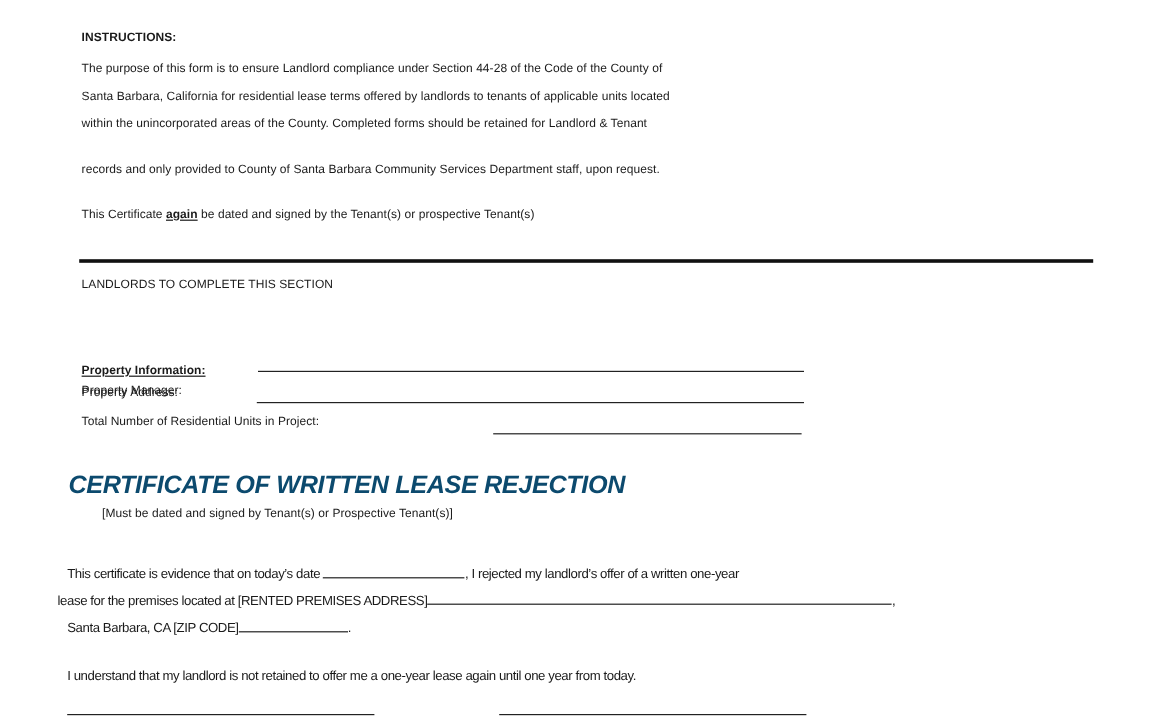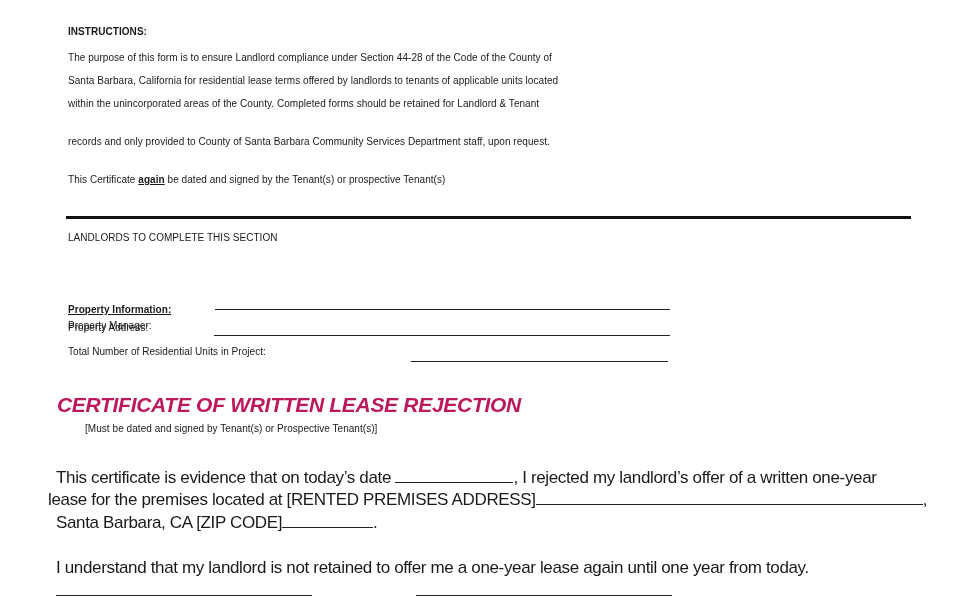--- a/index.html
+++ b/index.html
@@ -4,22 +4,22 @@
 <style>
   html, body { margin:0; padding:0; background:#ffffff; }
   body { width:959px; height:600px; overflow:hidden; position:relative;
          font-family:"Liberation Sans", sans-serif; color:#1a1a1a; }
   .abs { position:absolute; white-space:nowrap; }
   .t15 { font-size:10px; letter-spacing:0.05px; }
   .b { font-weight:bold; }
   .u { text-decoration:underline; }
   .ul { display:inline-block; border-bottom:1.3px solid #222; height:13px; vertical-align:baseline; }
   .hr { position:absolute; left:66px; width:845px; height:2.5px; background:#111; top:216px; }
-  .title { font-size:21px; font-weight:bold; font-style:italic; letter-spacing:-0.3px; color:#be185d; }
-  .cond { font-size:17px; letter-spacing:-0.35px; }
+  .title { font-size:21px; font-weight:bold; font-style:italic; letter-spacing:-0.3px; color:#0c4a6e; }
+  .cond { font-size:11px; letter-spacing:-0.35px; }
 </style>
 </head>
 <body>
 
 <div class="abs t15 b" style="left:68px; top:26px;">INSTRUCTIONS:</div>
 <div class="abs t15" style="left:68px; top:52px;text-align:right;">The purpose of this form is to ensure Landlord compliance under Section 44-28 of the Code of the County of</div>
 <div class="abs t15" style="left:68px; top:75px;">Santa Barbara, California for residential lease terms offered by landlords to tenants of applicable units located</div>
 <div class="abs t15" style="left:68px; top:98px;text-align:right;">within the unincorporated areas of the County.  Completed forms should be retained for Landlord &amp; Tenant</div>
 <div class="abs t15" style="left:68px; top:136px;">records and only provided to County of Santa Barbara Community Services Department staff, upon request.</div>
 

